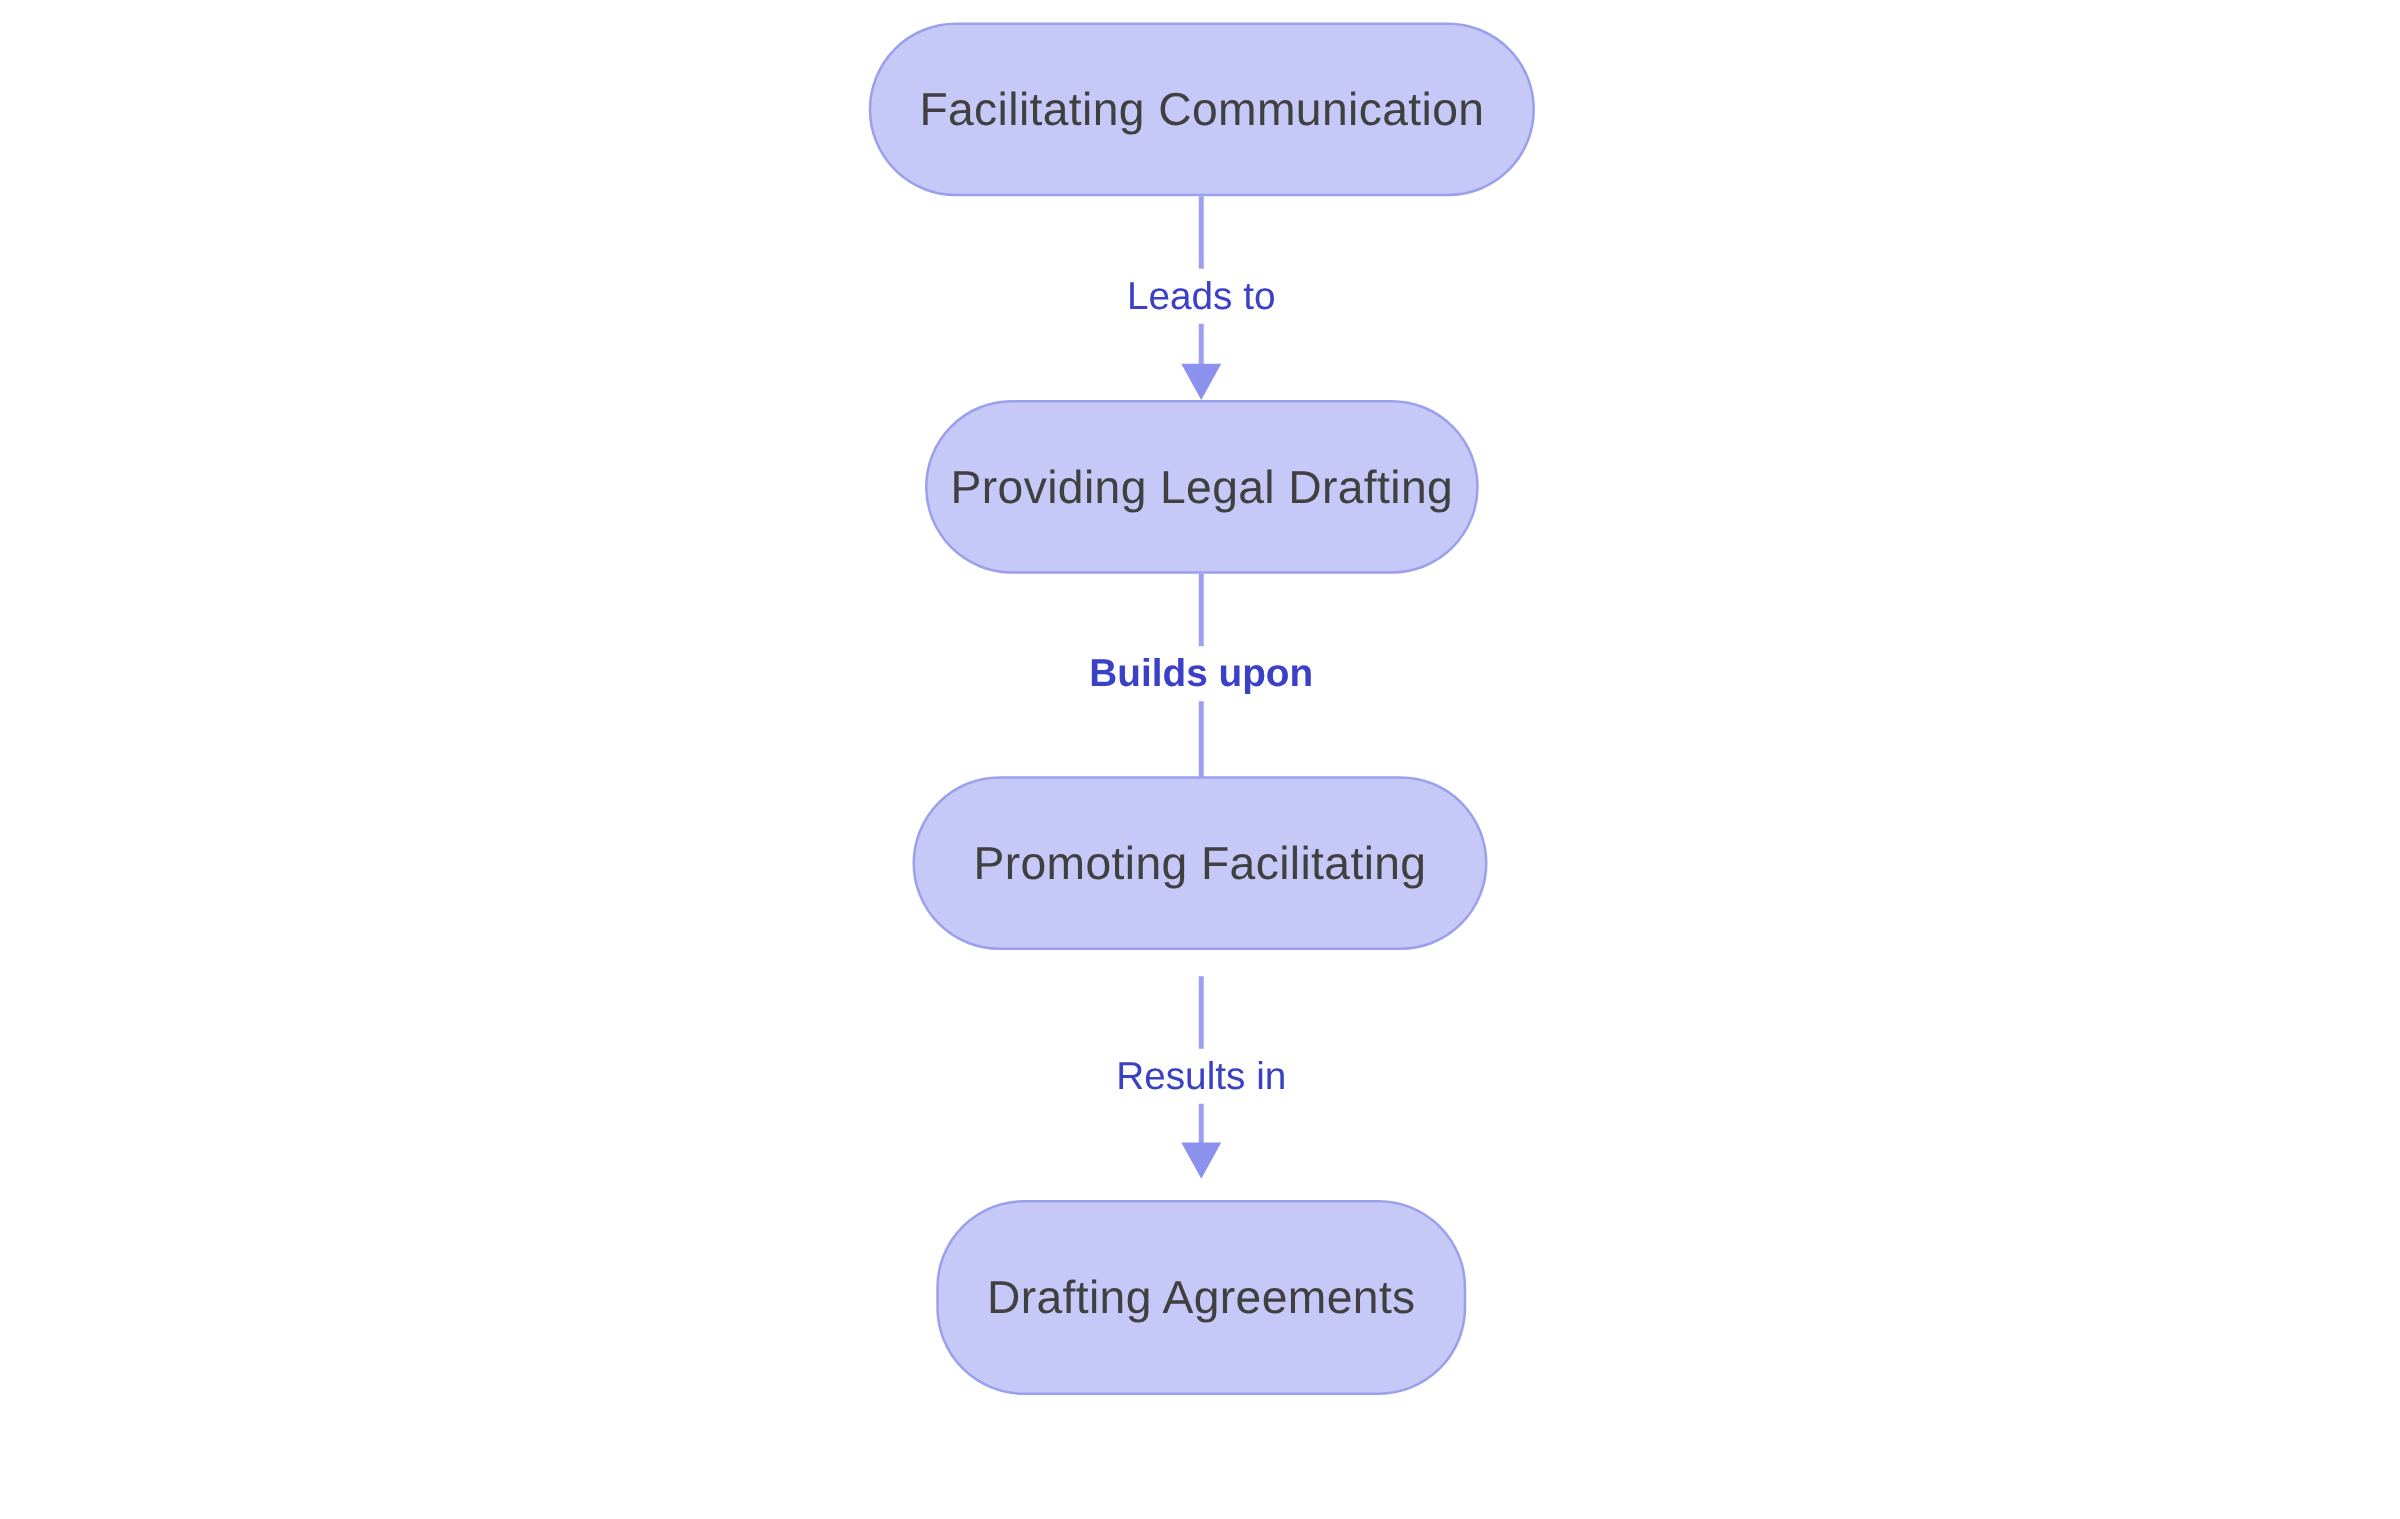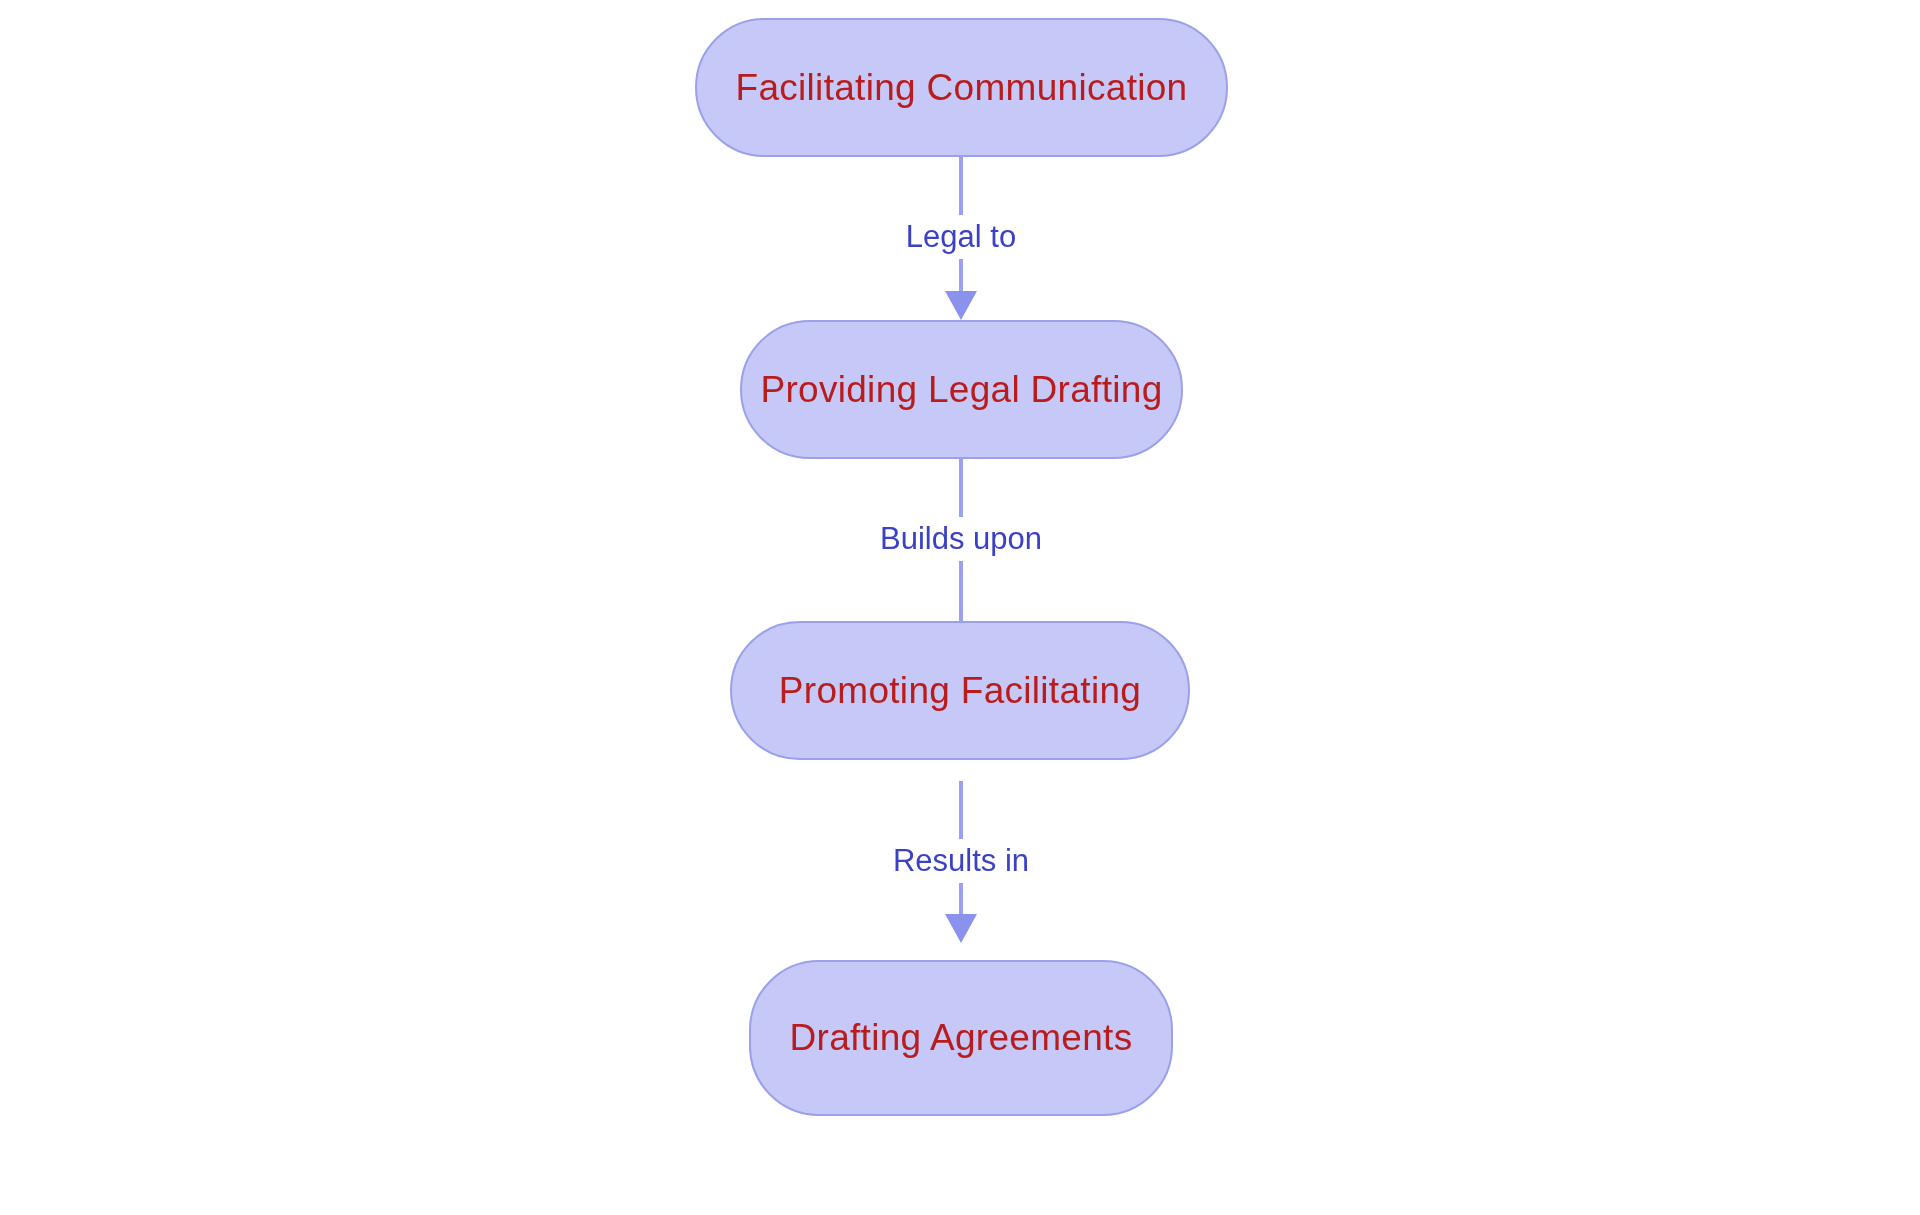--- a/index.html
+++ b/index.html
@@ -21,38 +21,38 @@
     position: absolute;
     display: flex;
     align-items: center;
     justify-content: center;
     background: #c6c8f7;
     border: 2px solid #9aa0eb;
     border-radius: 70px;
     box-sizing: border-box;
   }
   .node span {
-    color: #b91c1c;
+    color: #404040;
     font-size: 37px;
     letter-spacing: 0.3px;
     white-space: nowrap;
   }
   .node-1 { left: 695px; top: 18px;  width: 533px; height: 139px; }
   .node-2 { left: 740px; top: 320px; width: 443px; height: 139px; }
   .node-3 { left: 730px; top: 621px; width: 460px; height: 139px; }
   .node-4 { left: 749px; top: 960px; width: 424px; height: 156px; }
 
   
   .edge {
     position: absolute;
     width: 320px;
     left: 801px; 
   }
   .edge-1 { top: 157px; height: 163px; }
-  .edge-2 { top: 459px; height: 206px; }
+  .edge-2 { top: 459px; height: 206px; font-weight: bold; }
   .edge-3 { top: 760px; height: 162px; margin-top: 21px; }
 
   .edge-line {
     position: absolute;
     left: 50%;
     transform: translateX(-50%);
     top: 0;
     bottom: 24px;
     width: 4px;
     background: #9ba0f0;
@@ -122,21 +122,21 @@
 <body>
 
 <div class="canvas">
 
   <div class="node node-1">
     <span>Facilitating Communication</span>
   </div>
 
   <div class="edge edge-1">
     <div class="edge-line"></div>
-    <div class="edge-label">Legal to</div>
+    <div class="edge-label">Leads to</div>
     <div class="arrowhead"></div>
   </div>
 
   <div class="node node-2">
     <span>Providing Legal Drafting</span>
   </div>
 
   <div class="edge edge-2">
     <div class="edge-line"></div>
     <div class="edge-label">Builds upon</div>

